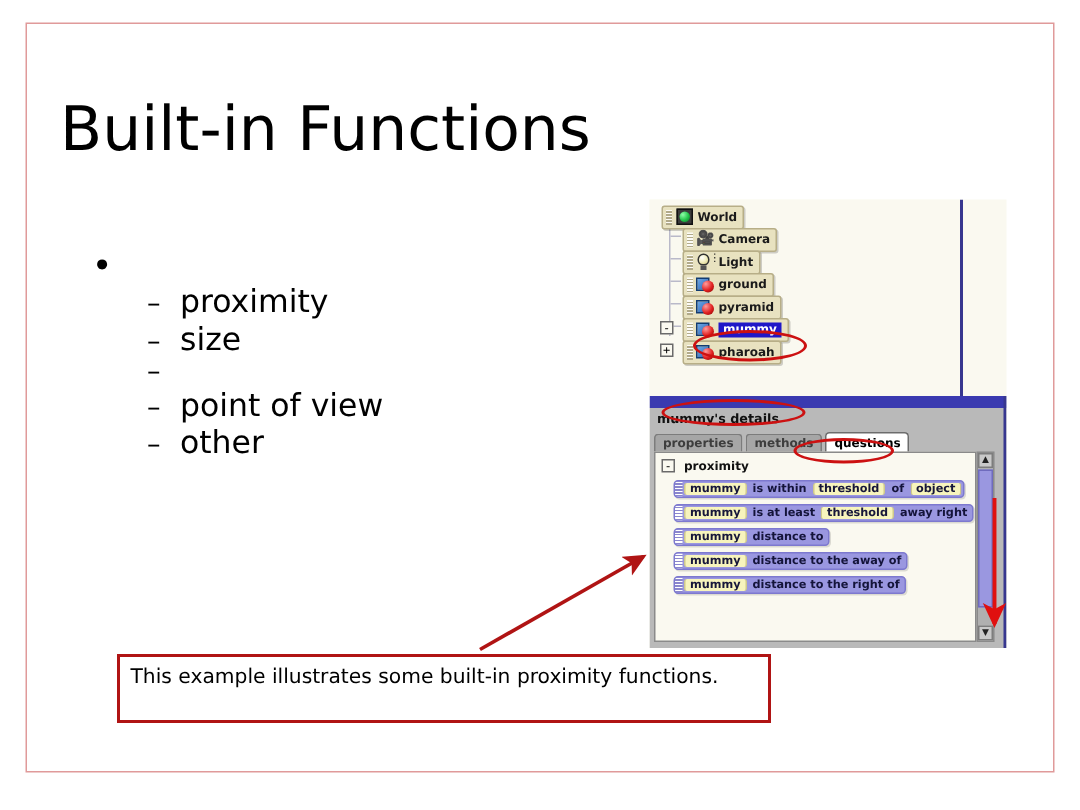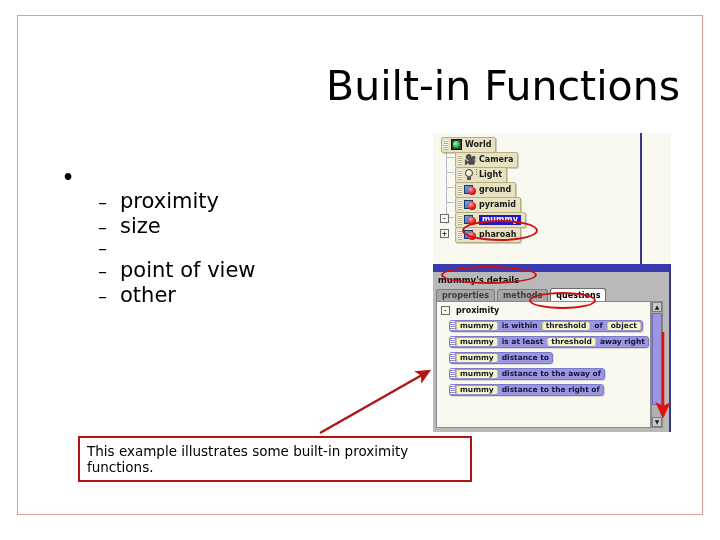--- a/index.html
+++ b/index.html
@@ -26,21 +26,21 @@
     border: 1.5px solid #e09a9a;
     box-sizing: border-box;
     background: #ffffff;
   }
 
   
   #title {
     position: absolute;
     left: 40px; top: 62px;
     width: 640px;
-    text-align: right;
+    text-align: left;
     font-size: 41px;
     font-weight: 400;
     color: #000000;
     letter-spacing: 0px;
     font-family: "DejaVu Sans", sans-serif;
     white-space: nowrap;
   }
 
   
   #bullets {
@@ -376,21 +376,21 @@
     position: absolute;
     left: 0; top: 0;
     width: 720px; height: 540px;
     pointer-events: none;
   }
 
   
   #caption {
     position: absolute;
     left: 78px; top: 436px;
-    width: 394px; height: 46px;
+    width: 436px; height: 46px;
     background: #ffffff;
     border: 2px solid #b01414;
     box-sizing: border-box;
     padding: 5px 7px;
     font-size: 13.5px;
     line-height: 16px;
     color: #000000;
     font-family: "DejaVu Sans", sans-serif;
   }
 </style>

